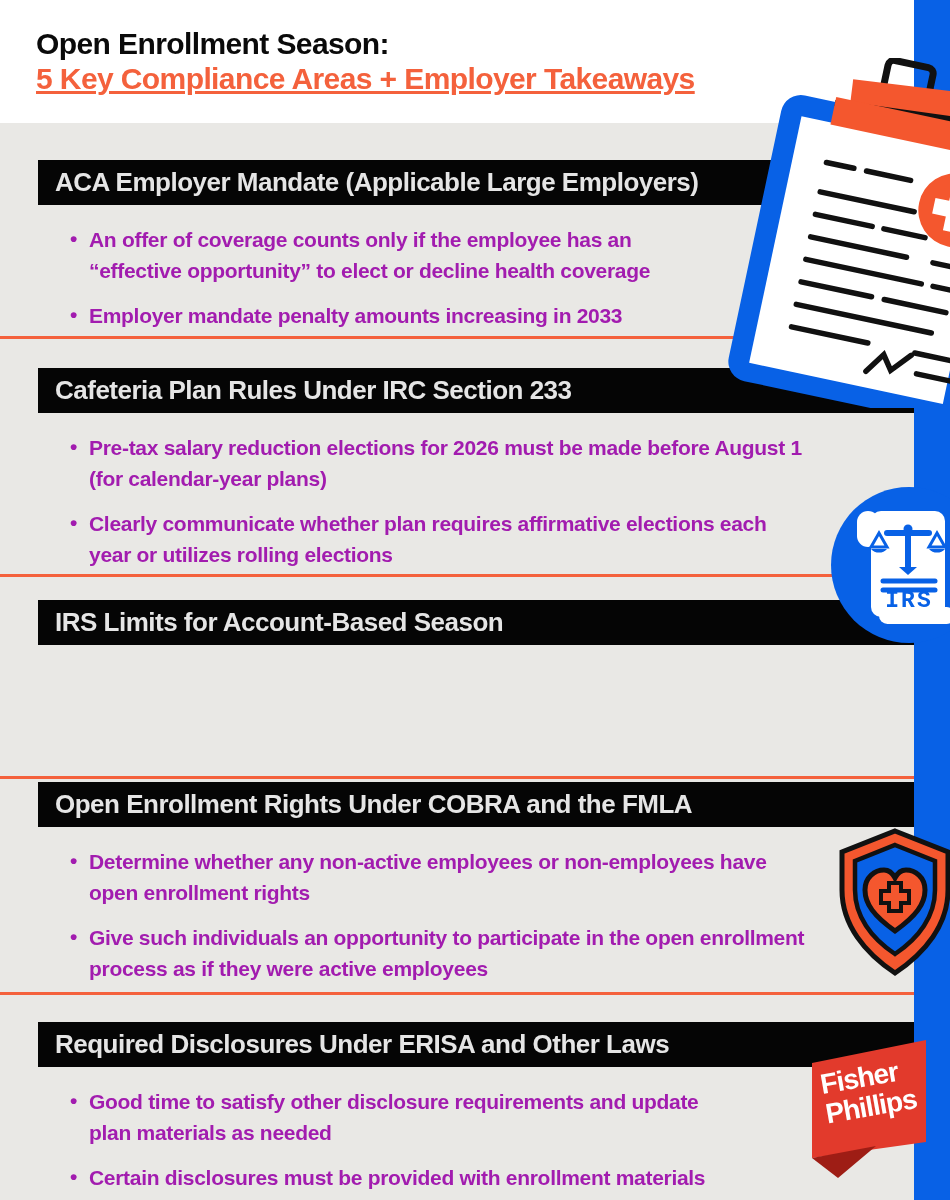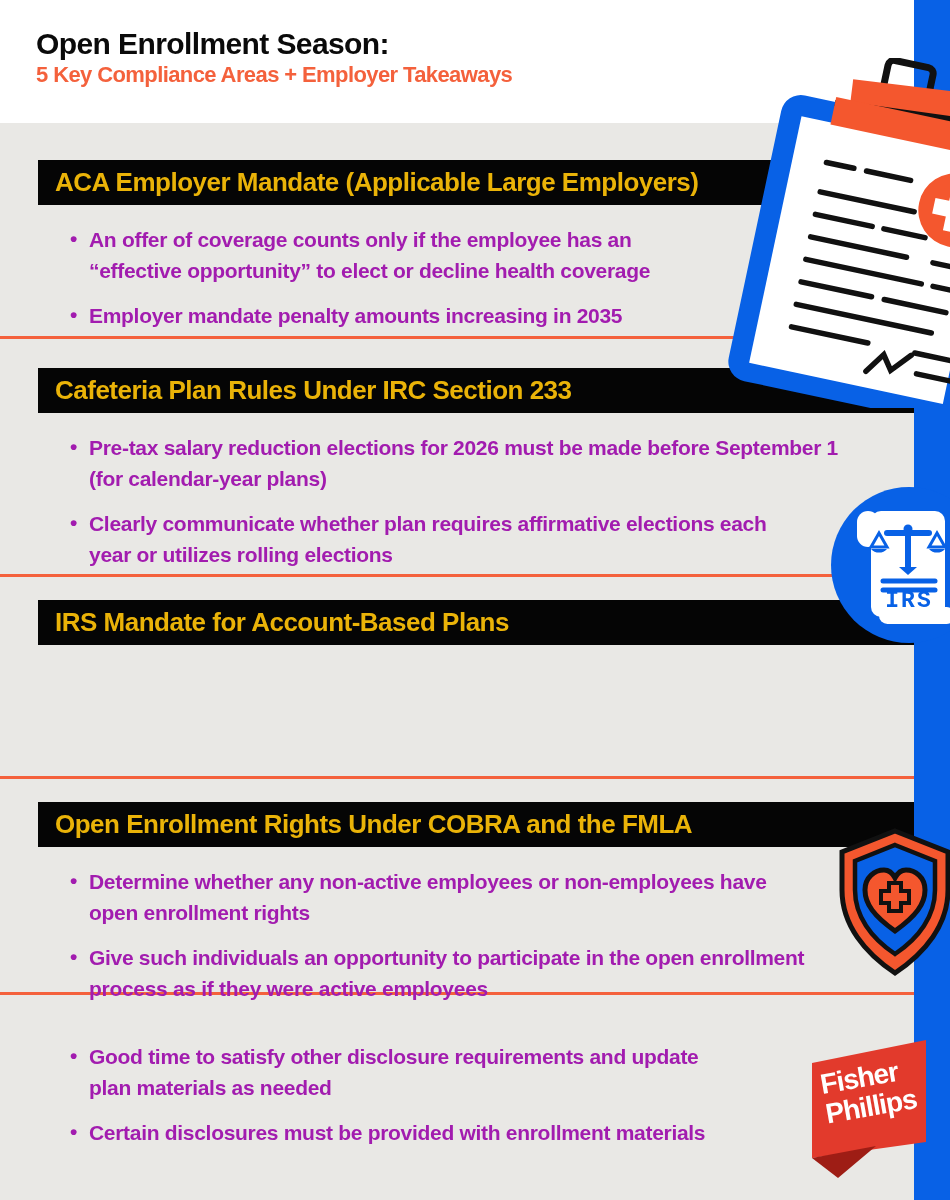--- a/index.html
+++ b/index.html
@@ -8,32 +8,32 @@
     background:var(--background-gray,#E9E8E5);
     font-family:"Liberation Sans", sans-serif;
   }
   .top-band { position:absolute; left:0; top:0; width:950px; height:123px; background:#ffffff; }
   .title {
     position:absolute; left:36px; top:27px; margin:0;
     font-size:30px; font-weight:bold; letter-spacing:-0.6px; color:#0a0a0a; white-space:nowrap;
   }
   .subtitle {
     position:absolute; left:36px; top:62px; margin:0;
-    font-size:22px; font-weight:bold; letter-spacing:-0.6px;
-    color:var(--accent-orange,#F4613C); white-space:nowrap;
+    font-size:30px; font-weight:bold; letter-spacing:-0.6px;
+    color:var(--accent-orange,#F4613C); white-space:nowrap;text-decoration:underline;
   }
   .blue-bar { position:absolute; left:914px; top:0; width:36px; height:1200px; background:var(--brand-blue,#0861E6); }
   .divider { position:absolute; left:0; width:914px; height:3px; background:var(--accent-orange,#F4613C); }
   .sec { position:absolute; left:0; width:914px; }
   .sec .bar {
     margin-left:38px; width:876px; height:45px; box-sizing:border-box;
     background:var(--bar-black,#050505); display:flex; align-items:center; padding-left:17px;
   }
   .sec .bar h2 {
-    margin:0; color:#eab308; font-size:26px; font-weight:bold; letter-spacing:-0.5px; white-space:nowrap;
+    margin:0; color:#e5e5e5; font-size:26px; font-weight:bold; letter-spacing:-0.5px; white-space:nowrap;
   }
   .bullets { margin:19px 0 0 0; padding:0 0 0 70px; list-style:none; }
   .bullets li {
     position:relative; padding-left:19px; margin-bottom:14px;
     font-size:21px; font-weight:bold; letter-spacing:-0.3px;
     color:#a21caf; line-height:31px; white-space:pre-line;
   }
   .bullets li::before { content:"\2022"; position:absolute; left:0; top:-1px; }
   .gfx { position:absolute; }
 </style>
@@ -54,55 +54,58 @@
   <div class="divider" style="top:776px"></div>
   <div class="divider" style="top:992px"></div>
 
   <section class="sec" style="top:160px">
     <div class="bar">
       <h2>ACA Employer Mandate (Applicable Large Employers)</h2>
     </div>
     <ul class="bullets">
       <li>An offer of coverage counts only if the employee has an
 “effective opportunity” to elect or decline health coverage</li>
-      <li>Employer mandate penalty amounts increasing in 2035</li>
+      <li>Employer mandate penalty amounts increasing in 2033</li>
     </ul>
   </section>
 
   <section class="sec" style="top:368px">
     <div class="bar">
       <h2>Cafeteria Plan Rules Under IRC Section 233</h2>
     </div>
     <ul class="bullets">
-      <li>Pre-tax salary reduction elections for 2026 must be made before September 1
+      <li>Pre-tax salary reduction elections for 2026 must be made before August 1
 (for calendar-year plans)</li>
       <li>Clearly communicate whether plan requires affirmative elections each
 year or utilizes rolling elections</li>
     </ul>
   </section>
 
   <section class="sec" style="top:600px">
     <div class="bar">
-      <h2>IRS Mandate for Account-Based Plans</h2>
+      <h2>IRS Limits for Account-Based Season</h2>
     </div>
   </section>
 
-  <section class="sec" style="top:802px">
+  <section class="sec" style="top:782px">
     <div class="bar">
       <h2>Open Enrollment Rights Under COBRA and the FMLA</h2>
     </div>
     <ul class="bullets">
       <li>Determine whether any non-active employees or non-employees have
 open enrollment rights</li>
       <li>Give such individuals an opportunity to participate in the open enrollment
 process as if they were active employees</li>
     </ul>
   </section>
 
   <section class="sec" style="top:1022px">
+    <div class="bar">
+      <h2>Required Disclosures Under ERISA and Other Laws</h2>
+    </div>
     <ul class="bullets">
       <li>Good time to satisfy other disclosure requirements and update
 plan materials as needed</li>
       <li>Certain disclosures must be provided with enrollment materials</li>
     </ul>
   </section>
 
   <svg class="gfx" style="left:726px; top:58px;" width="270" height="350" viewBox="0 0 270 350">
     <g transform="rotate(12 150 160)">
       <rect x="130" y="2" width="46" height="42" rx="6" fill="none" stroke="#111" stroke-width="7"></rect>

